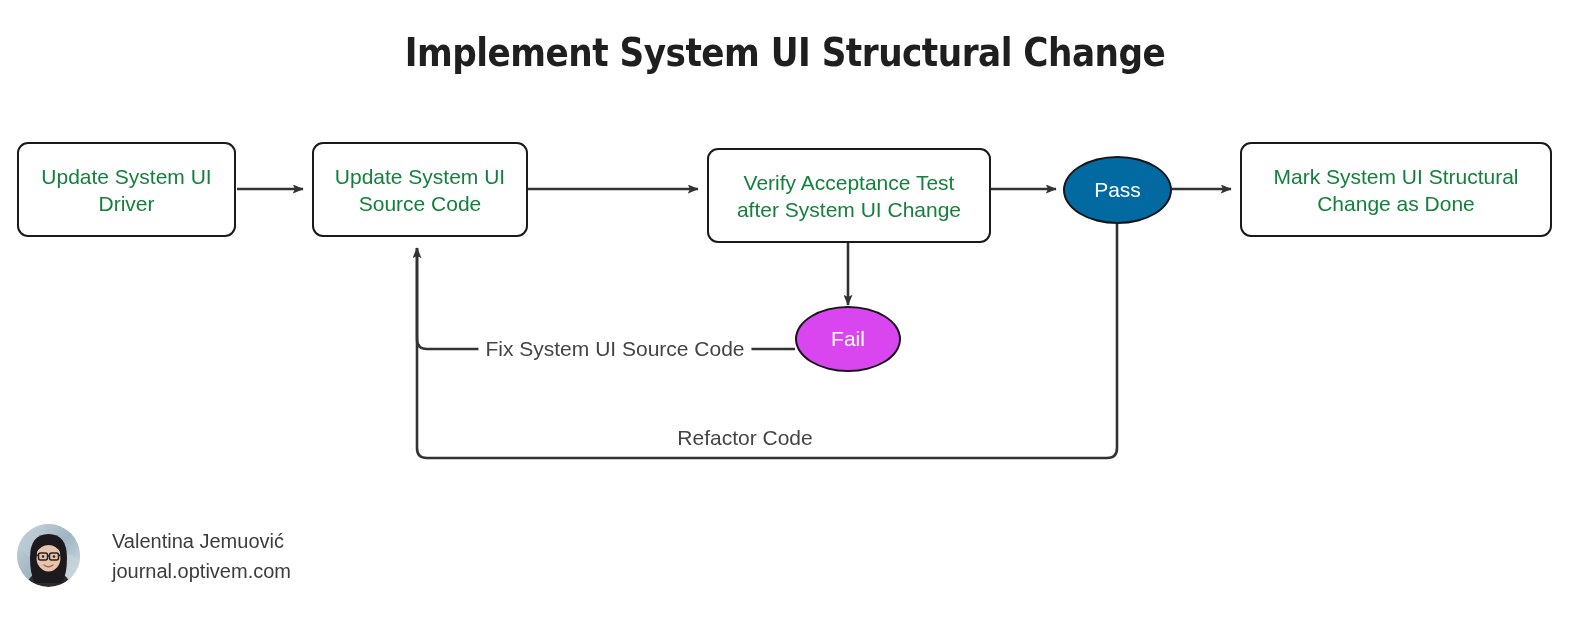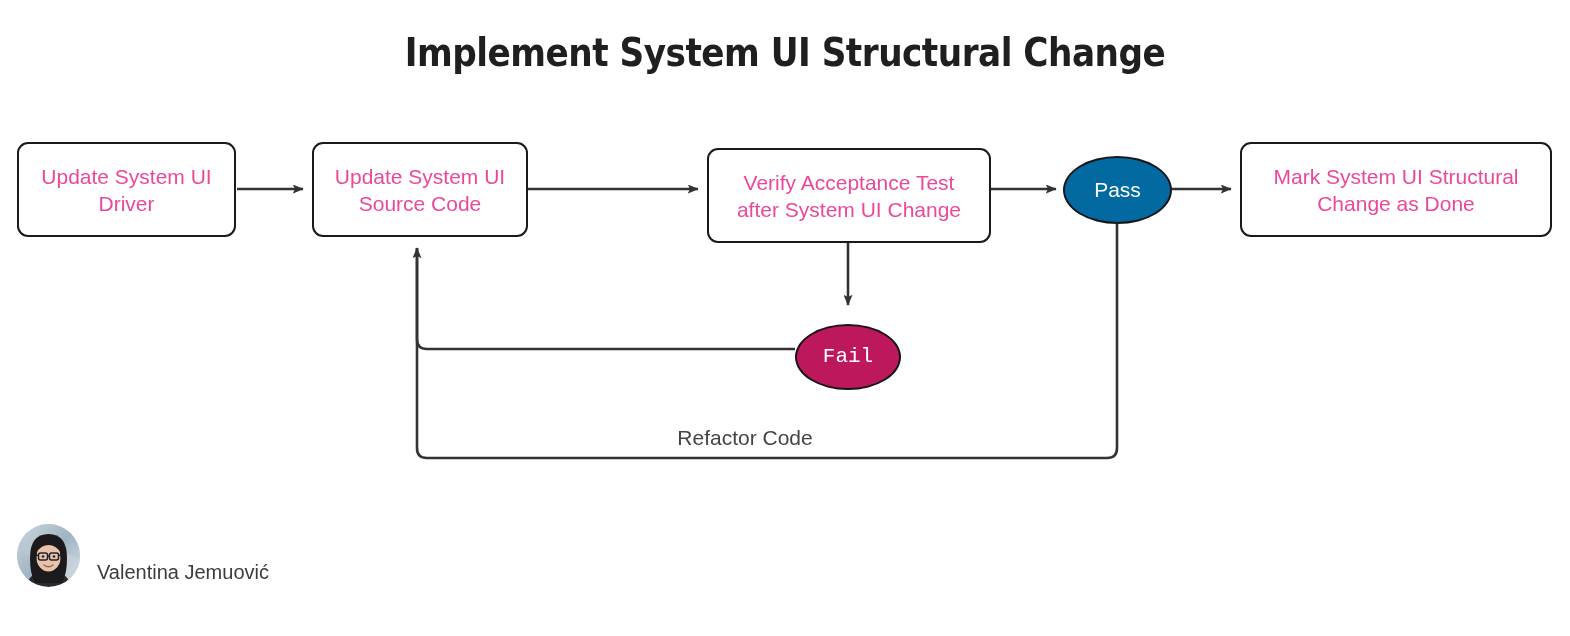--- a/index.html
+++ b/index.html
@@ -51,21 +51,21 @@
   .node-box {
     position: absolute;
     box-sizing: border-box;
     background: #ffffff;
     border: 2.4px solid #1a1a1a;
     border-radius: 11px;
     display: flex;
     align-items: center;
     justify-content: center;
     text-align: center;
-    color: #ec4899;
+    color: #15803d;
     font-size: 21px;
     line-height: 27px;
     padding: 4px 10px;
     white-space: pre-line;
   }
 
   .node-ellipse {
     position: absolute;
     box-sizing: border-box;
     border: 2.4px solid #16161a;
@@ -89,22 +89,22 @@
     white-space: nowrap;
     transform: translate(-50%, -50%);
   }
 
   
   .attribution {
     position: absolute;
     left: 17px;
     top: 524px;
     display: flex;
-    align-items: flex-end;
-    gap: 17px;
+    align-items: center;
+    gap: 32px;
   }
   .avatar {
     width: 63px;
     height: 63px;
     border-radius: 50%;
     overflow: hidden;
     flex: 0 0 auto;
     position: relative;
     background: #b9c6cf;
   }
@@ -153,25 +153,26 @@
 Driver</div>
 
   <div class="node-box" style="left:312px; top:142px; width:216px; height:95px;">Update System UI
 Source Code</div>
 
   <div class="node-box" style="left:707px; top:148px; width:284px; height:95px;">Verify Acceptance Test
 after System UI Change</div>
 
   <div class="node-ellipse" style="left:1063px; top:156px; width:109px; height:68px; background:#0369a1;">Pass</div>
 
-  <div class="node-ellipse" style="left:795px; top:324px; width:106px; height:66px; background:#be185d;font-family:Liberation Mono, monospace;">Fail</div>
+  <div class="node-ellipse" style="left:795px; top:306px; width:106px; height:66px; background:#d946ef;">Fail</div>
 
   <div class="node-box" style="left:1240px; top:142px; width:312px; height:95px;">Mark System UI Structural
 Change as Done</div>
 
+  <div class="edge-label" style="left:615px; top:349px;">Fix System UI Source Code</div>
 
   <div class="edge-label" style="left:745px; top:438px;">Refactor Code</div>
 
   <div class="attribution">
     <div class="avatar">
       <svg width="63" height="63" viewBox="0 0 63 63" xmlns="http://www.w3.org/2000/svg">
         <defs>
           <clipPath id="avclip">
               <circle cx="31.5" cy="31.5" r="31.5"></circle>
             </clipPath>
@@ -208,16 +209,17 @@
 
           <circle cx="26" cy="32.5" r="1.3" fill="#2b2119"></circle>
           <circle cx="37" cy="32.5" r="1.3" fill="#2b2119"></circle>
 
           <path d="M27 41 q4.5 3.5 9 0" stroke="#9c6550" stroke-width="1.4" fill="none" stroke-linecap="round"></path>
         </g>
       </svg>
     </div>
     <div class="attrib-text">
       <span>Valentina Jemuović</span>
+      <span>journal.optivem.com</span>
     </div>
   </div>
 
 </div>
 
 </body></html>

